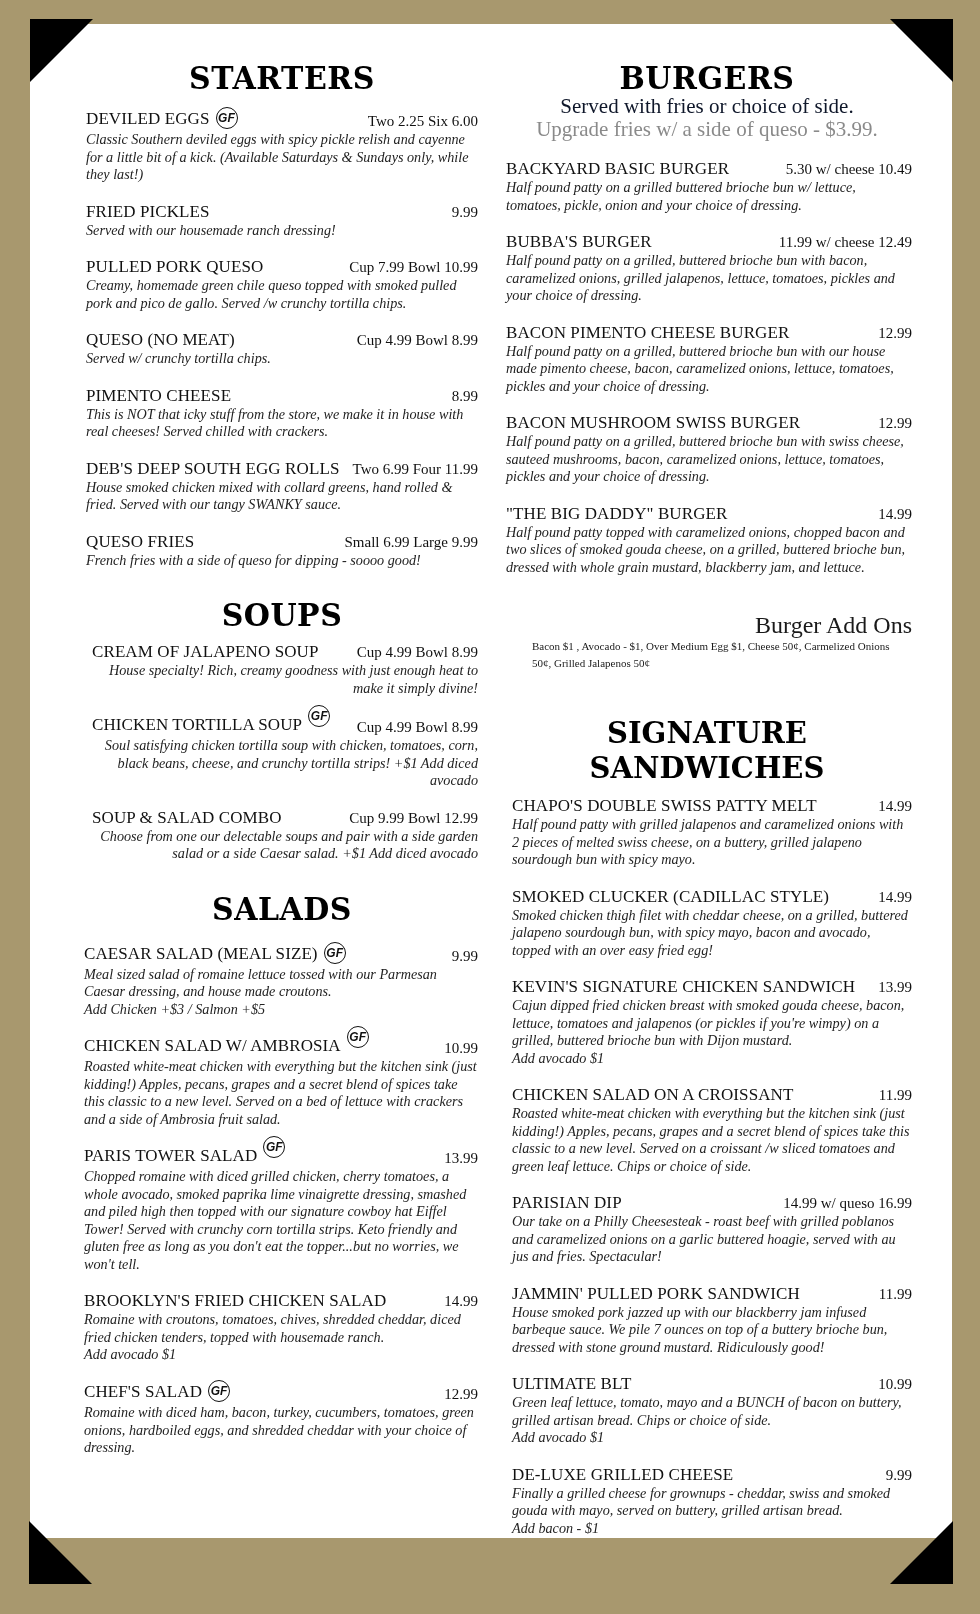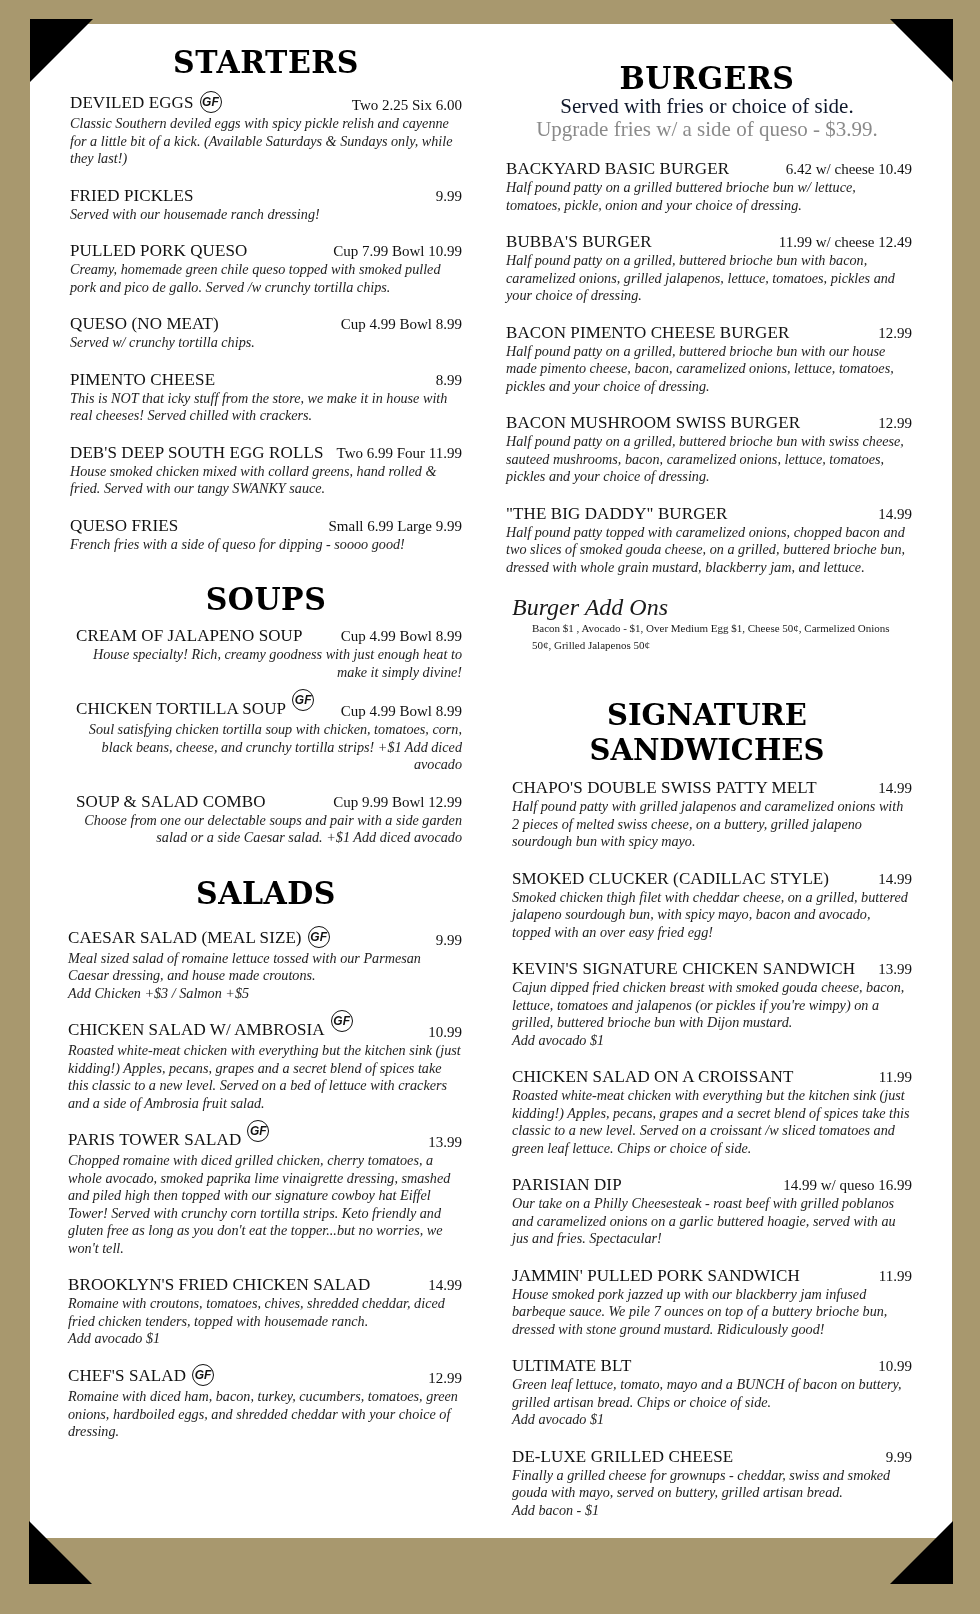--- a/index.html
+++ b/index.html
@@ -4,34 +4,34 @@
 <style>
   * { box-sizing: border-box; margin: 0; padding: 0; }
   body { width: 980px; height: 1614px; background: #a8986e; position: relative; overflow: hidden; font-family: "Liberation Serif", "DejaVu Serif", serif; color: #1a1a1a; }
   .panel { position: absolute; left: 30px; top: 24px; width: 922px; height: 1514px; background: #ffffff; }
   .corner { position: absolute; width: 0; height: 0; }
   .c-tl { left: 30px; top: 19px; border-top: 63px solid #000; border-right: 63px solid transparent; }
   .c-tr { left: 890px; top: 19px; border-top: 63px solid #000; border-left: 63px solid transparent; }
   .c-bl { left: 29px; top: 1521px; border-bottom: 63px solid #000; border-right: 63px solid transparent; }
   .c-br { left: 890px; top: 1521px; border-bottom: 63px solid #000; border-left: 63px solid transparent; }
   .col { position: absolute; }
-  .col-left { left: 70px; width: 392px; }
+  .col-left { left: 86px; width: 392px; margin-top: 16px; }
   .col-right { left: 512px; width: 400px; }
   .sec-title { font-family: "DejaVu Serif", serif; font-weight: bold; font-size: 30px; text-align: center; letter-spacing: 0.5px; color: #000; transform: scaleY(1.05); }
   .sec-title.wide { font-size: 29px; letter-spacing: 0; }
   .sub1 { text-align: center; font-size: 21px; color: #0f172a; line-height: 22px; }
   .sub2 { text-align: center; font-size: 21px; color: #8a8a8a; line-height: 24px; }
   .item { margin-top: 18px; }
   .item-head { display: flex; justify-content: space-between; align-items: flex-end; font-size: 17px; line-height: 20px; color: #111; }
   .item-name { text-transform: none; letter-spacing: 0.1px; }
   .item-price { font-size: 15px; white-space: nowrap; }
   .item-desc { font-style: italic; font-size: 14.2px; line-height: 17.5px; color: #222; }
   .gf { display: inline-flex; align-items: center; justify-content: center; width: 22px; height: 22px; border: 1.3px solid #111; border-radius: 50%; font-family: "Liberation Sans", sans-serif; font-weight: bold; font-size: 12px; vertical-align: middle; margin-left: 6px; position: relative; top: -2px; font-style: italic; }
   .gf.raised { top: -10px; }
-  .addons-title { text-align: left; font-style: italic; font-size: 24px; margin-top: 18px; line-height: 26px; }
+  .addons-title { text-align: right; font-size: 24px; margin-top: 36px; line-height: 26px; }
   .addons-text { text-align: left; font-size: 11px; line-height: 17px; padding: 0 20px; }
 </style>
 </head>
 <body>
 
 <div class="panel"></div>
 <div class="corner c-tl"></div>
 <div class="corner c-tr"></div>
 <div class="corner c-bl"></div>
 <div class="corner c-br"></div>
@@ -163,21 +163,21 @@
 
 <div class="col col-right" style="top:60px;">
   <section>
     <h2 class="sec-title" style="margin-left:-10px;">BURGERS</h2>
     <div class="sub1" style="margin-left:-10px;">Served with fries or choice of side.</div>
     <div class="sub2" style="margin-left:-10px;">Upgrade fries w/ a side of queso - $3.99.</div>
     <div id="burgers-list" style="margin-left:-6px;margin-top:12px;">
         <div class="item">
     <div class="item-head">
       <span class="item-name"><span class="nm">BACKYARD BASIC BURGER</span></span>
-      <span class="item-price">6.42  w/ cheese 10.49</span>
+      <span class="item-price">5.30  w/ cheese 10.49</span>
     </div>
     <div class="item-desc">Half pound patty on a grilled buttered brioche bun w/ lettuce, tomatoes, pickle, onion and your choice of dressing.</div>
   </div>
         <div class="item">
     <div class="item-head">
       <span class="item-name"><span class="nm">BUBBA'S BURGER</span></span>
       <span class="item-price">11.99  w/ cheese 12.49</span>
     </div>
     <div class="item-desc">Half pound patty on a grilled, buttered brioche bun with bacon, caramelized onions, grilled jalapenos, lettuce, tomatoes, pickles and your choice of dressing.</div>
   </div>

